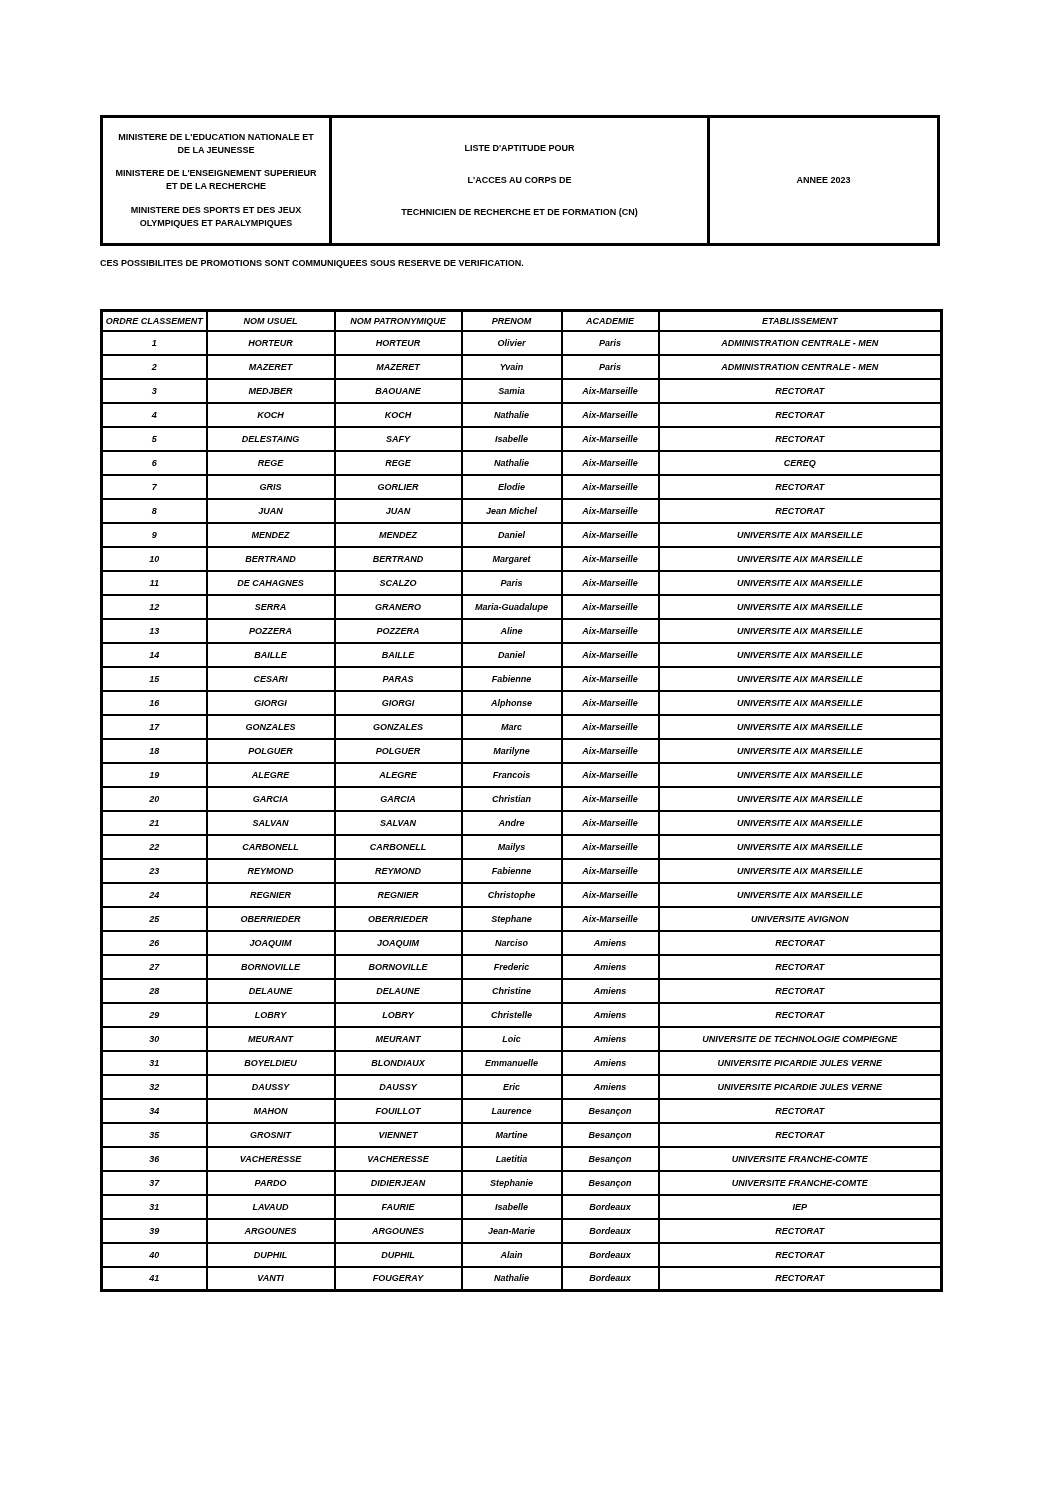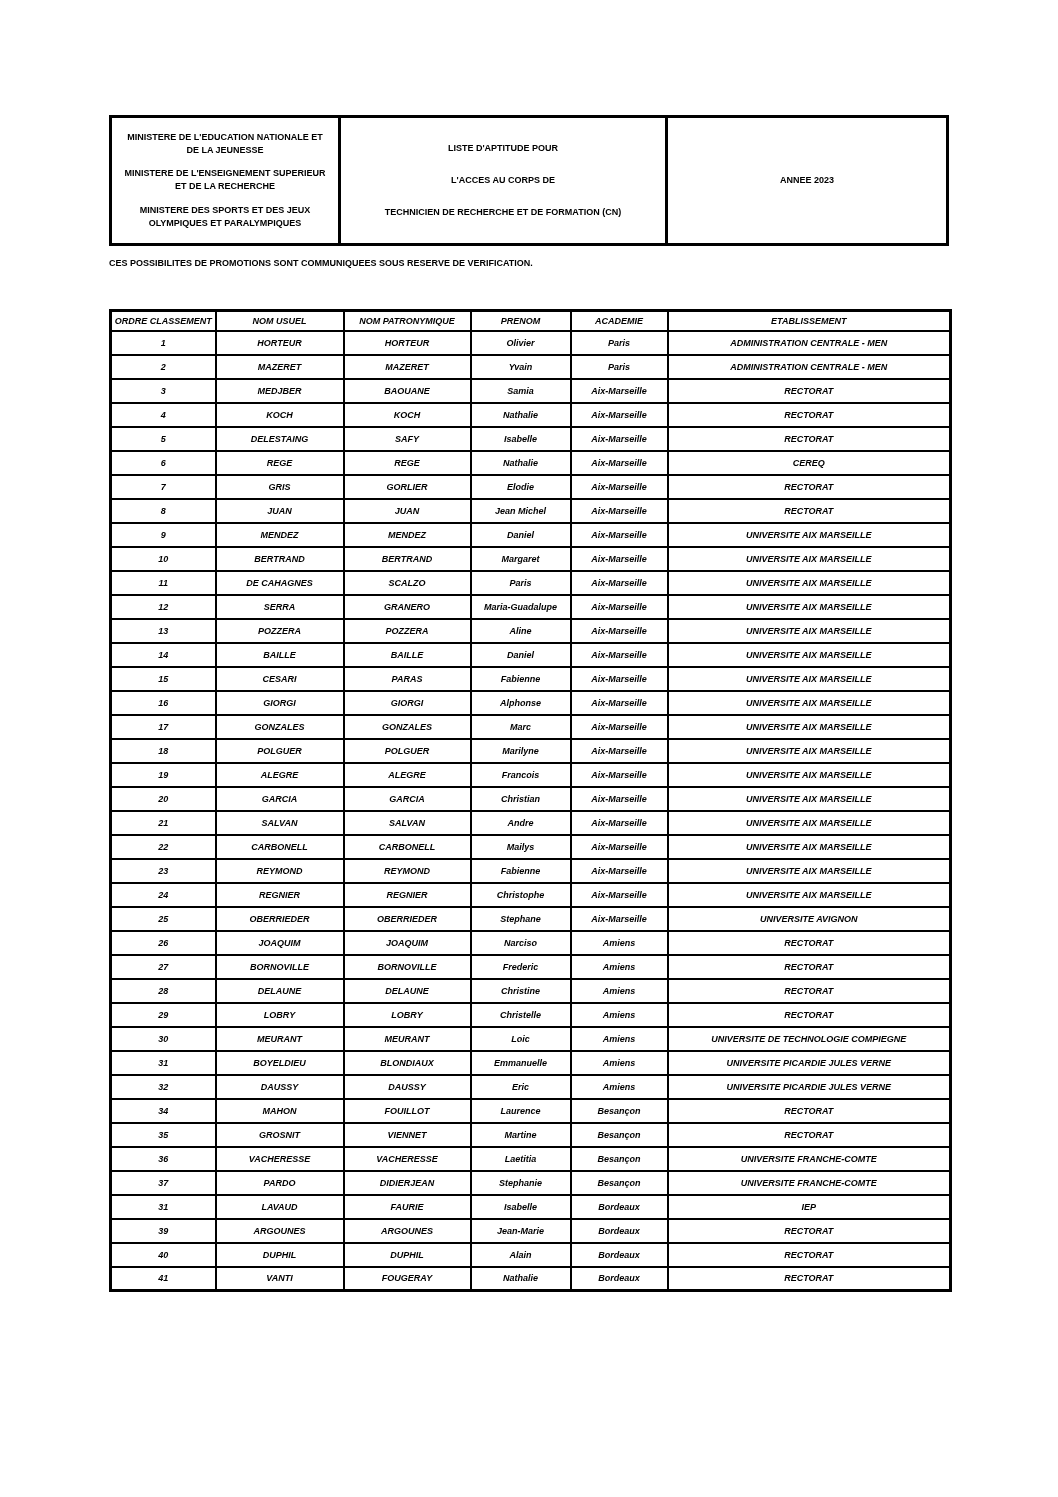--- a/index.html
+++ b/index.html
@@ -6,36 +6,36 @@
   html, body { margin: 0; padding: 0; }
   body {
     width: 1058px; height: 1497px;
     background: #ffffff;
     font-family: "Liberation Sans", sans-serif;
     color: #000000;
     position: relative;
   }
   .content {
     position: absolute;
-    left: 109px; top: 115px;
+    left: 100px; top: 115px;
     width: 840px;
   }
   
   .header-row { display: flex; height: 131px; }
   .hbox {
     border: 3px solid #000;
     display: flex; flex-direction: column;
     justify-content: center; align-items: center;
     text-align: center;
     font-weight: bold;
     font-size: 9px;
     line-height: 1.45;
   }
   .hbox-left  { width: 232px; padding: 8px 10px; justify-content: space-around; }
-  .hbox-mid   { width: 330px; margin-left: -3px; gap: 19px; padding: 0 6px; }
+  .hbox-mid   { width: 381px; margin-left: -3px; gap: 19px; padding: 0 6px; }
   .hbox-right { flex: 1; margin-left: -3px; }
   .ministry { width: 206px; }
   
   .notice {
     margin-top: 12px;
     font-weight: bold;
     font-size: 9px;
   }
   
   table.results {

